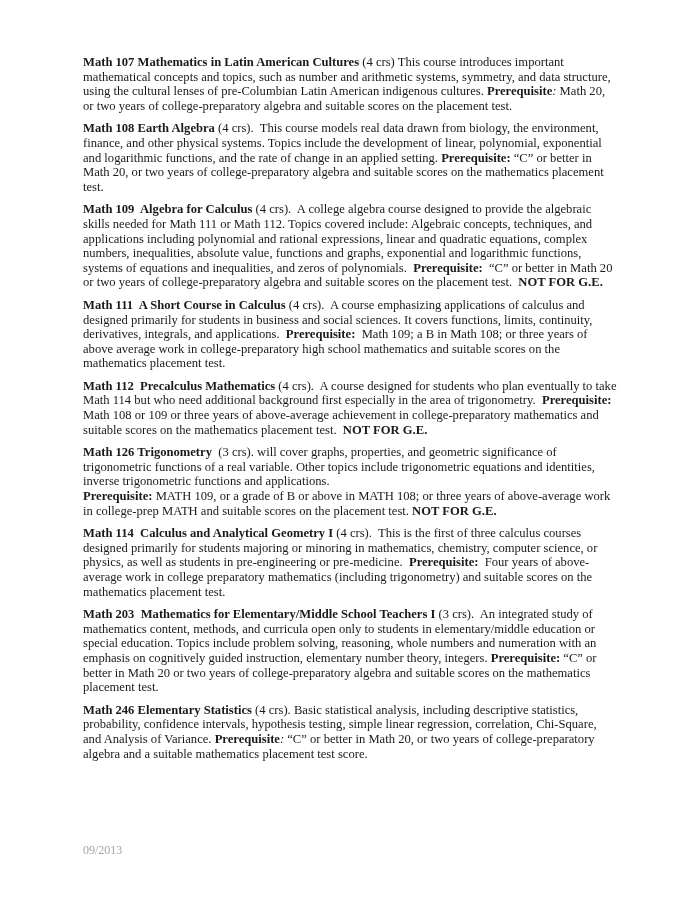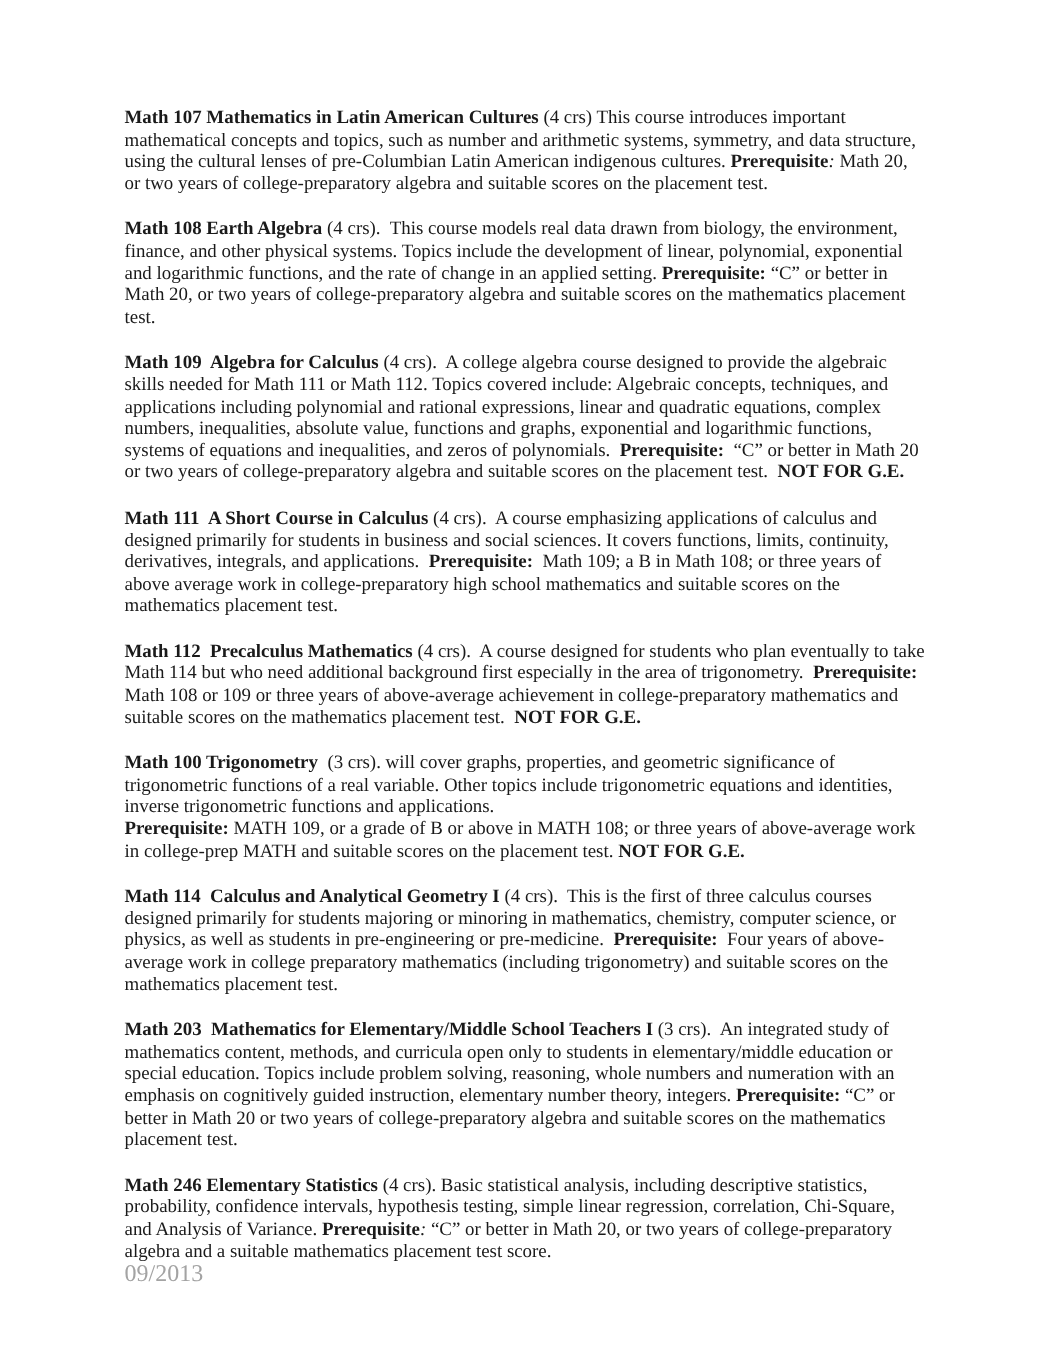--- a/index.html
+++ b/index.html
@@ -18,44 +18,44 @@
     line-height: 14.6px;
     color: #1a1a1a;
   }
   .content {
     position: absolute;
     left: 83px;
     top: 55px;
     width: 534px;
   }
   p.course {
-    margin: 16px 0 8px 0;
+    margin: 0 0 8px 0;
     white-space: pre-wrap;
     text-align: left;
   }
   p.course span.b { font-weight: bold; }
   p.course span.u { }
   p.course span.i { font-style: italic; }
   .footer {
     position: absolute;
     left: 83px;
     top: 843px;
-    font-size: 16px;
+    font-size: 12px;
   }
 </style>
 </head>
 <body>
 
 <div class="page" style="color: rgb(26, 26, 26); background: rgb(255, 255, 255);">
   <div class="content">
       <p class="course"><span class="b ">Math 107 Mathematics in Latin American Cultures</span><span class=""> (4 crs) This course introduces important mathematical concepts and topics, such as number and arithmetic systems, symmetry, and data structure, using the cultural lenses of pre-Columbian Latin American indigenous cultures. </span><span class="b ">Prerequisite</span><span class="i ">:</span><span class=""> Math 20, or two years of college-preparatory algebra and suitable scores on the placement test.</span></p>
       <p class="course"><span class="b u ">Math 108</span><span class="b "> Earth Algebra</span><span class=""> (4 crs).  This course models real data drawn from biology, the environment, finance, and other physical systems. Topics include the development of linear, polynomial, exponential and logarithmic functions, and the rate of change in an applied setting. </span><span class="b ">Prerequisite:</span><span class=""> “C” or better in Math 20, or two years of college-preparatory algebra and suitable scores on the mathematics placement test.</span></p>
       <p class="course"><span class="b u ">Math 109</span><span class="b ">  Algebra for Calculus</span><span class=""> (4 crs).  A college algebra course designed to provide the algebraic skills needed for Math 111 or Math 112. Topics covered include: Algebraic concepts, techniques, and applications including polynomial and rational expressions, linear and quadratic equations, complex numbers, inequalities, absolute value, functions and graphs, exponential and logarithmic functions, systems of equations and inequalities, and zeros of polynomials.  </span><span class="b ">Prerequisite:</span><span class="">  “C” or better in Math 20 or two years of college-preparatory algebra and suitable scores on the placement test.  </span><span class="b ">NOT FOR G.E.</span></p>
       <p class="course"><span class="b u ">Math 111</span><span class="b ">  A Short Course in Calculus</span><span class=""> (4 crs).  A course emphasizing applications of calculus and designed primarily for students in business and social sciences. It covers functions, limits, continuity, derivatives, integrals, and applications.  </span><span class="b ">Prerequisite:</span><span class="">  Math 109; a B in Math 108; or three years of above average work in college-preparatory high school mathematics and suitable scores on the mathematics placement test.</span></p>
       <p class="course"><span class="b u ">Math 112</span><span class="b ">  Precalculus Mathematics</span><span class=""> (4 crs).  A course designed for students who plan eventually to take Math 114 but who need additional background first especially in the area of trigonometry.  </span><span class="b ">Prerequisite:</span><span class=""> Math 108 or 109 or three years of above-average achievement in college-preparatory mathematics and suitable scores on the mathematics placement test.  </span><span class="b ">NOT FOR G.E.</span></p>
-      <p class="course"><span class="b u ">Math 100</span><span class="b "> Trigonometry</span><span class="">  (3 crs). will cover graphs, properties, and geometric significance of trigonometric functions of a real variable. Other topics include trigonometric equations and identities, inverse trigonometric functions and applications.
+      <p class="course"><span class="b u ">Math 126</span><span class="b "> Trigonometry</span><span class="">  (3 crs). will cover graphs, properties, and geometric significance of trigonometric functions of a real variable. Other topics include trigonometric equations and identities, inverse trigonometric functions and applications.
 </span><span class="b ">Prerequisite:</span><span class=""> MATH 109, or a grade of B or above in MATH 108; or three years of above-average work in college-prep MATH and suitable scores on the placement test. </span><span class="b ">NOT FOR G.E.</span></p>
       <p class="course"><span class="b u ">Math 114</span><span class="b ">  Calculus and Analytical Geometry I</span><span class=""> (4 crs).  This is the first of three calculus courses designed primarily for students majoring or minoring in mathematics, chemistry, computer science, or physics, as well as students in pre-engineering or pre-medicine.  </span><span class="b ">Prerequisite:</span><span class="">  Four years of above-average work in college preparatory mathematics (including trigonometry) and suitable scores on the mathematics placement test.</span></p>
       <p class="course"><span class="b u ">Math 203</span><span class="b ">  Mathematics for Elementary/Middle School Teachers I</span><span class=""> (3 crs).  An integrated study of mathematics content, methods, and curricula open only to students in elementary/middle education or special education. Topics include problem solving, reasoning, whole numbers and numeration with an emphasis on cognitively guided instruction, elementary number theory, integers. </span><span class="b ">Prerequisite:</span><span class=""> “C” or better in Math 20 or two years of college-preparatory algebra and suitable scores on the mathematics placement test.</span></p>
       <p class="course"><span class="b u ">Math 246</span><span class="b "> Elementary Statistics</span><span class=""> (4 crs). Basic statistical analysis, including descriptive statistics, probability, confidence intervals, hypothesis testing, simple linear regression, correlation, Chi-Square, and Analysis of Variance. </span><span class="b ">Prerequisite</span><span class="i ">:</span><span class=""> “C” or better in Math 20, or two years of college-preparatory algebra and a suitable mathematics placement test score.</span></p>
     </div>
   <div class="footer" style="color: rgb(163, 163, 163);">09/2013</div>
 </div>
 
 </body></html>

